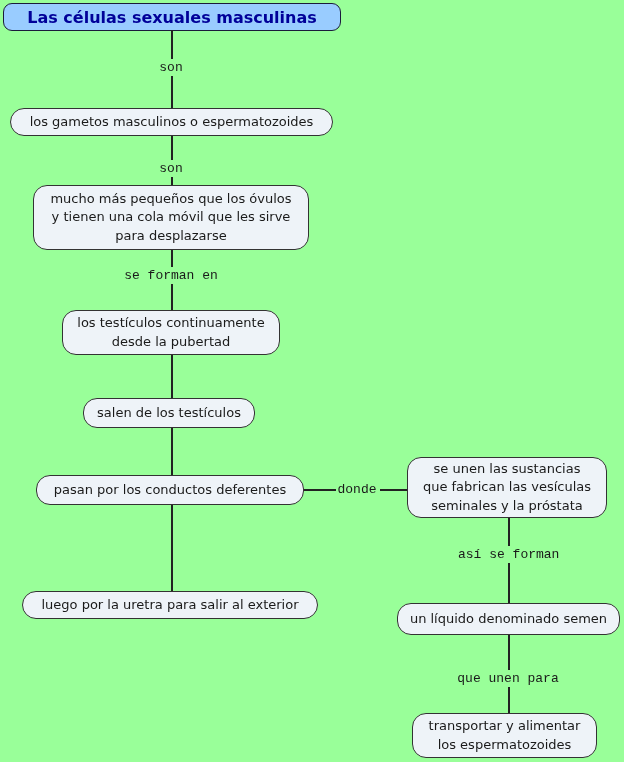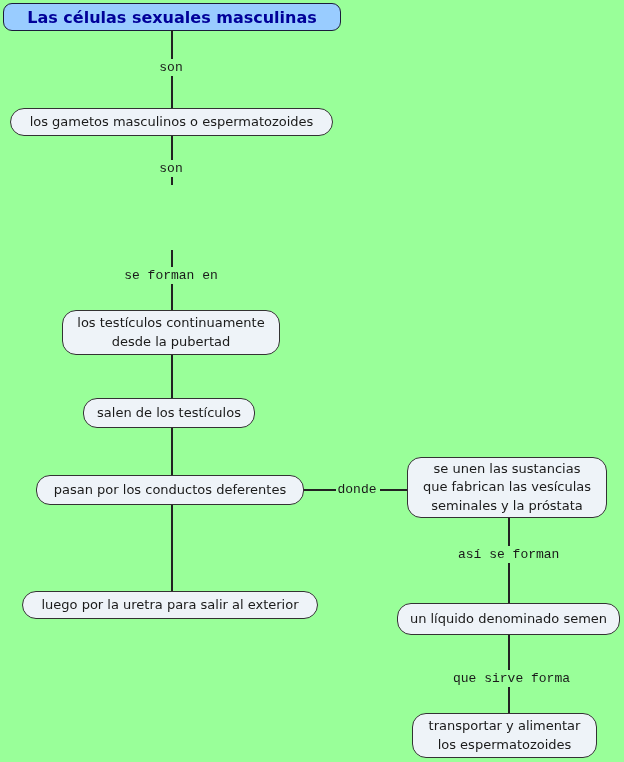--- a/index.html
+++ b/index.html
@@ -119,23 +119,26 @@
   <div class="line v" id="r1"></div>
   <div class="line v" id="r2"></div>
   <div class="line v" id="r3"></div>
   <div class="line v" id="r4"></div>
 
   <div class="label" id="lab0">son</div>
   <div class="label" id="lab1">son</div>
   <div class="label" id="lab2">se forman en</div>
   <div class="label" id="lab3">donde</div>
   <div class="label" id="lab4">así se forman</div>
-  <div class="label" id="lab5">que sirve forma</div>
+  <div class="label" id="lab5">que unen para</div>
 
   <div class="node" id="n0">los gametos masculinos o espermatozoides</div>
+  <div class="node" id="n1">mucho más pequeños que los óvulos
+y tienen una cola móvil que les sirve
+para desplazarse</div>
   <div class="node" id="n2">los testículos continuamente
 desde la pubertad</div>
   <div class="node" id="n3">salen de los testículos</div>
   <div class="node" id="n4">pasan por los conductos deferentes</div>
   <div class="node" id="n5">se unen las sustancias
 que fabrican las vesículas
 seminales y la próstata</div>
   <div class="node" id="n6">luego por la uretra para salir al exterior</div>
   <div class="node" id="n7">un líquido denominado semen</div>
   <div class="node" id="n8">transportar y alimentar

